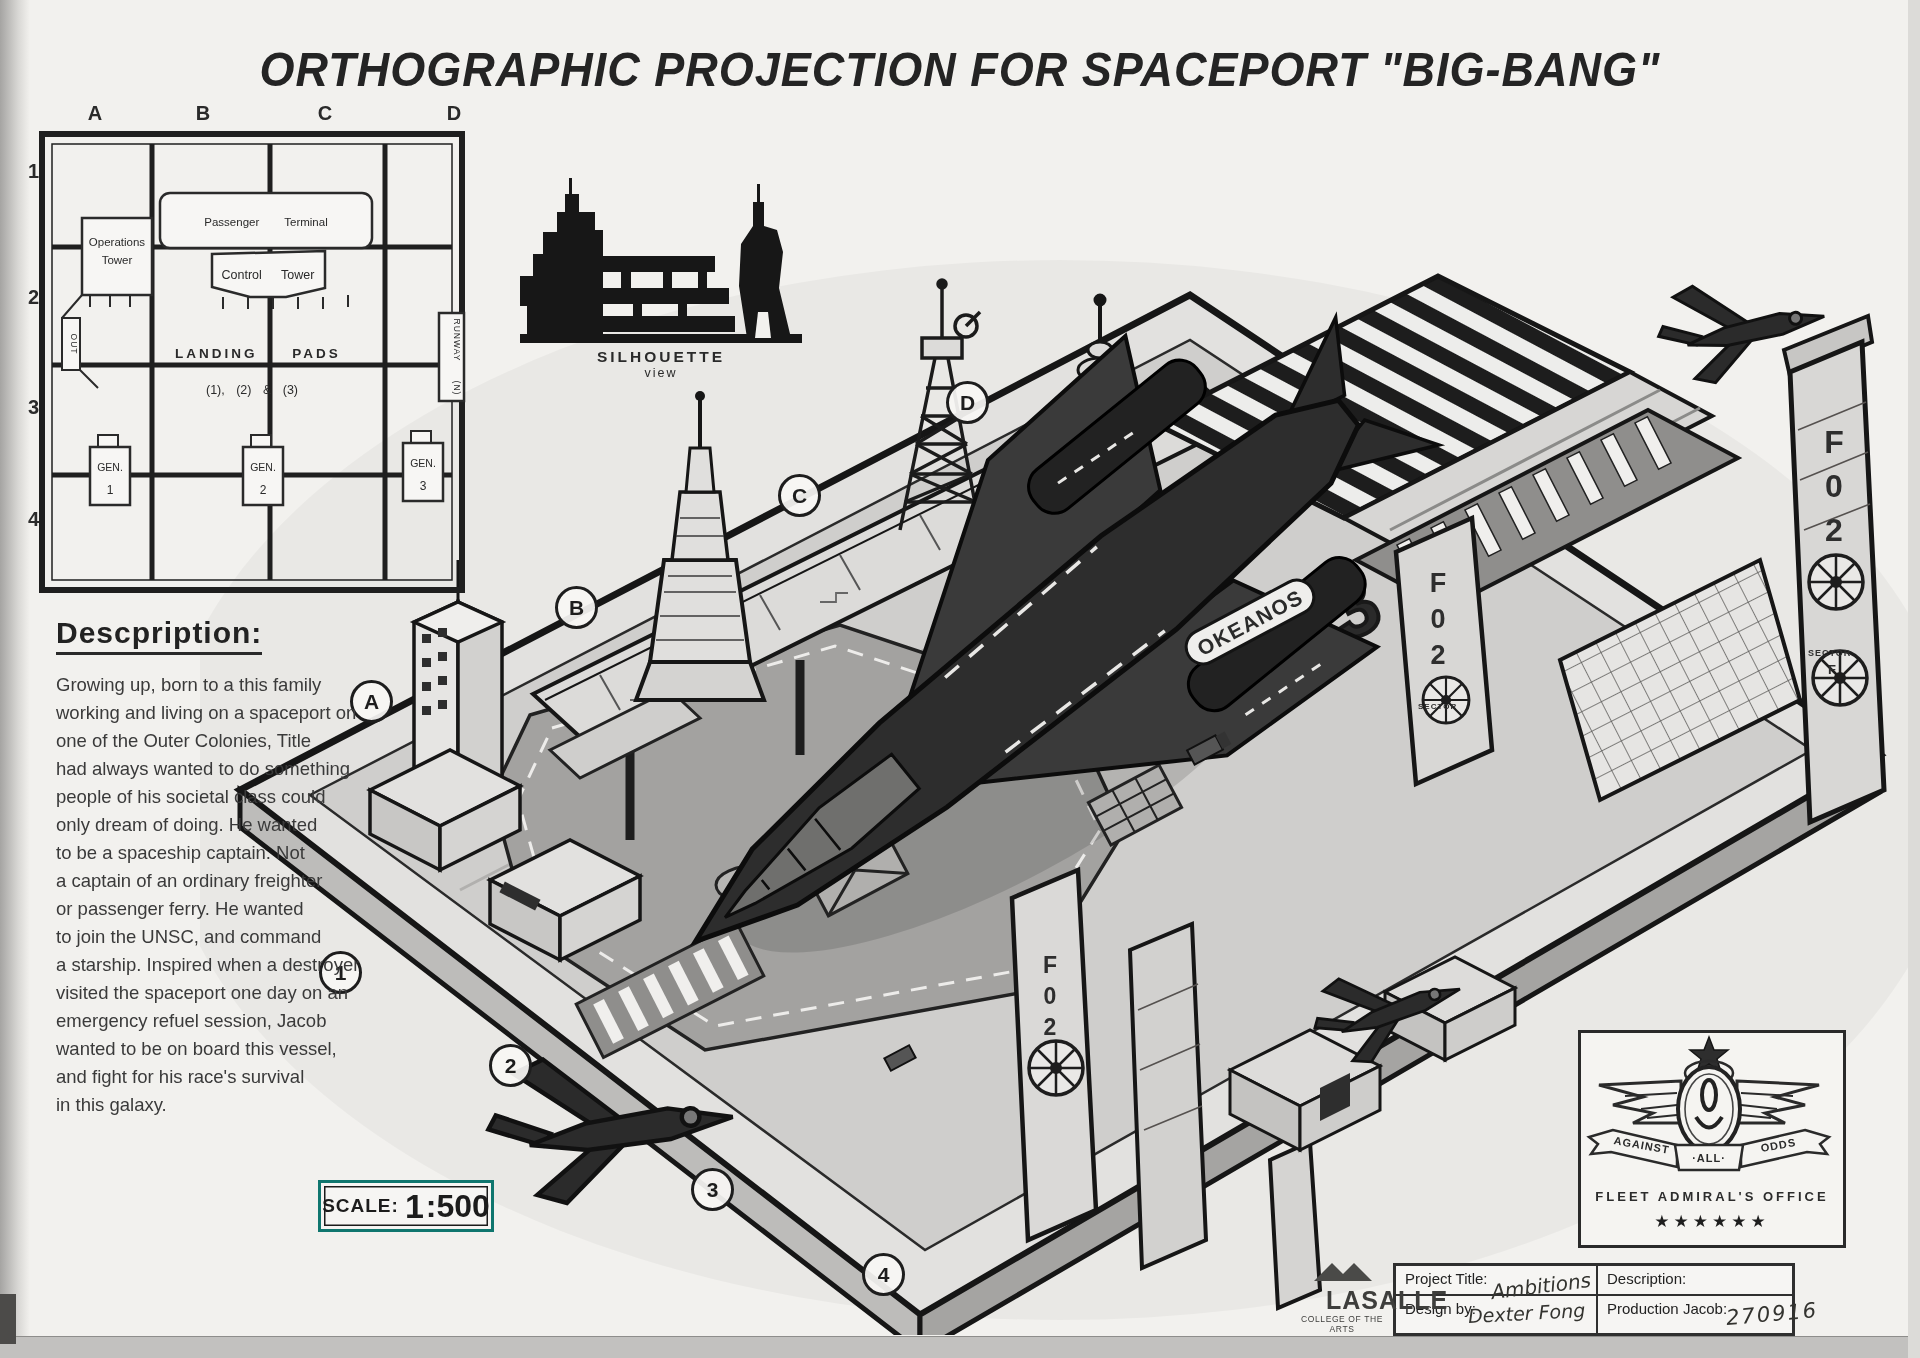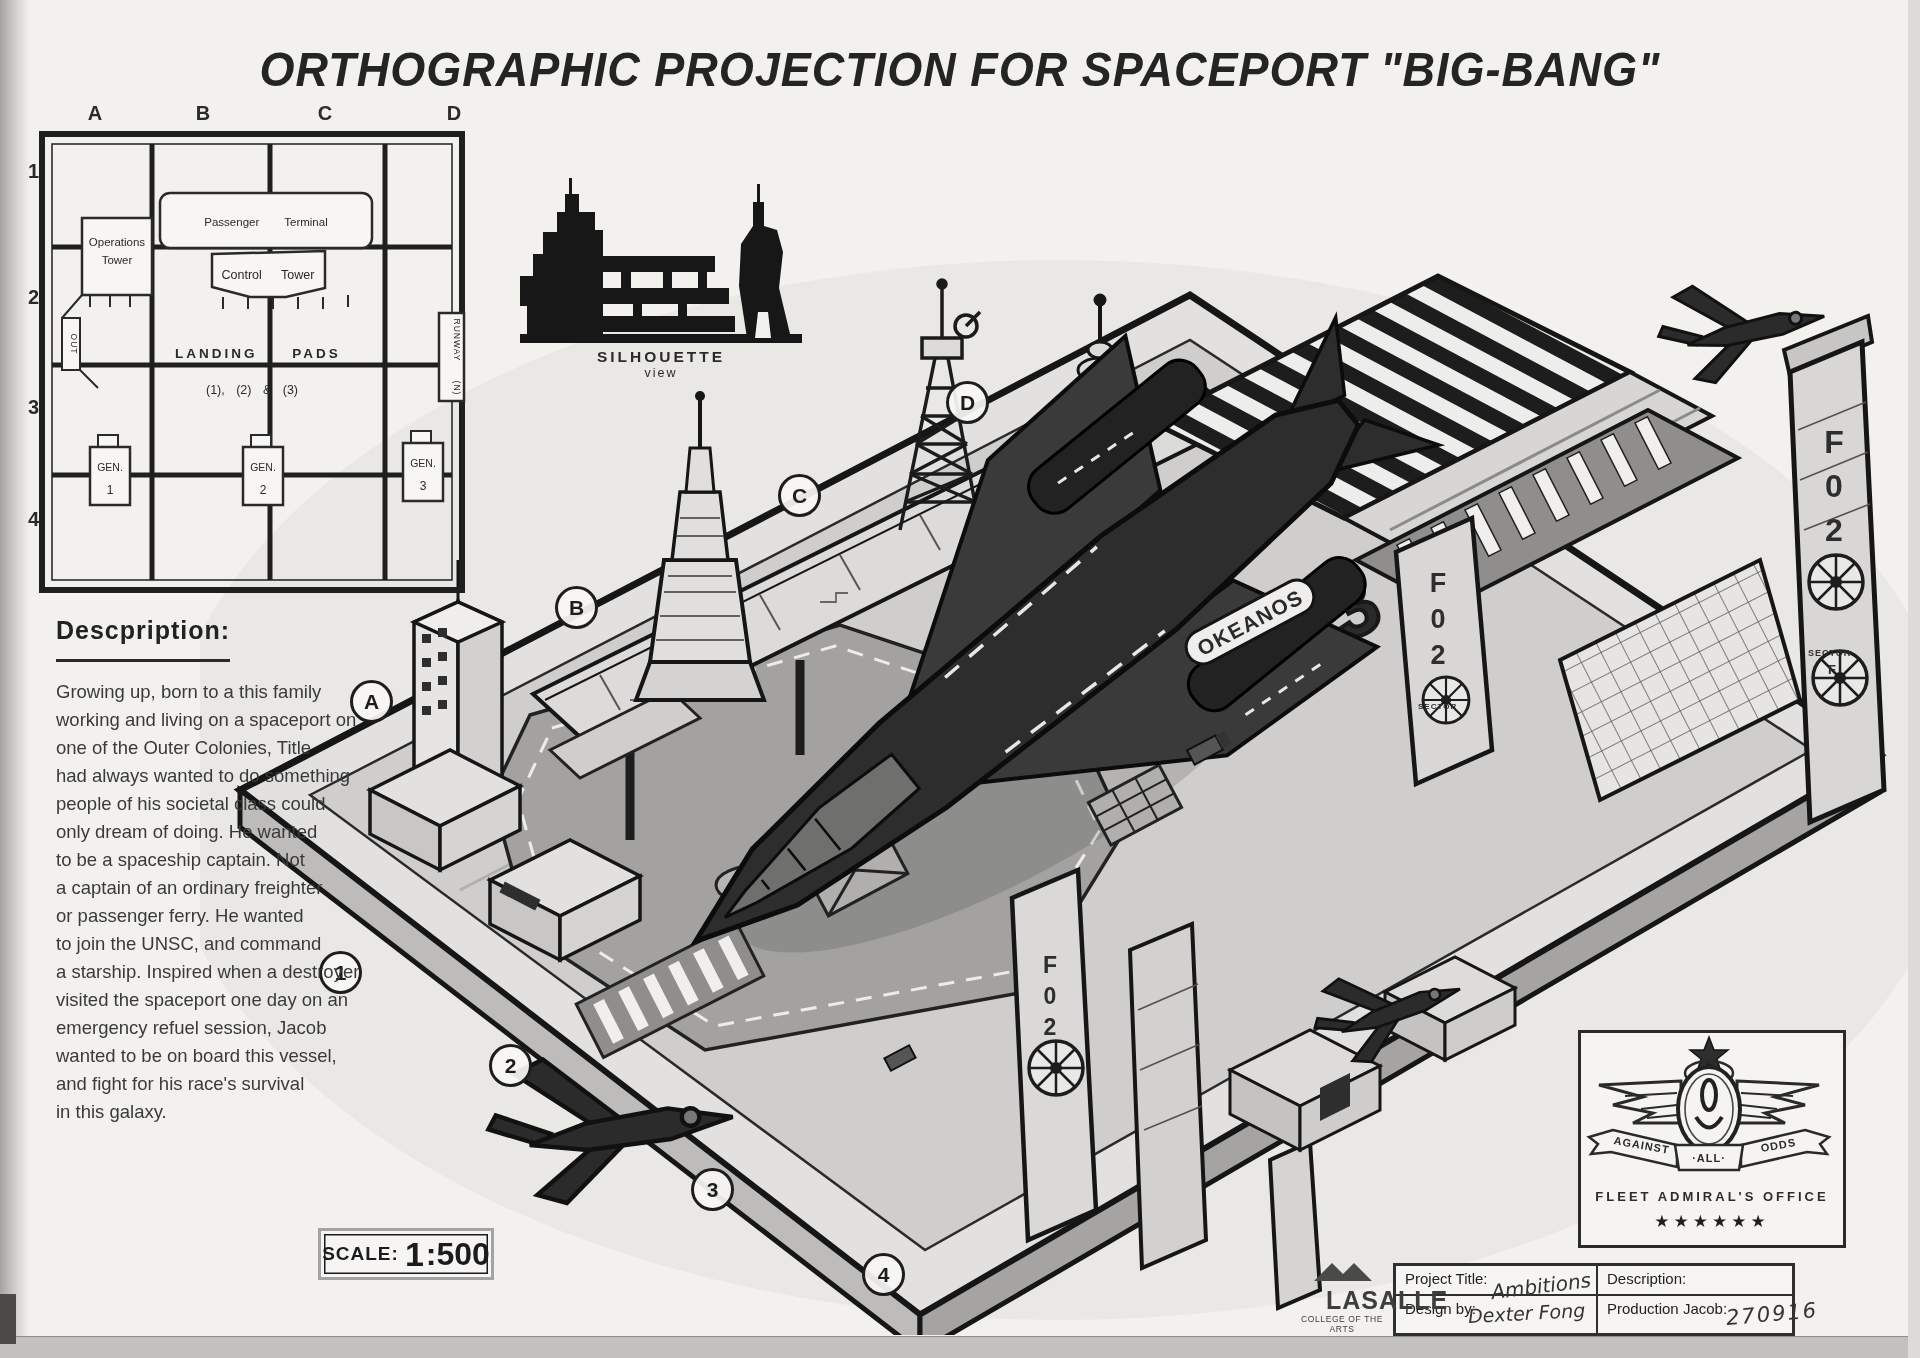--- a/index.html
+++ b/index.html
@@ -19,25 +19,25 @@
   .pcol{font-size:20px;font-weight:600;}
   .prow{font-size:20px;font-weight:600;}
   .pl{font-size:11.5px;}
   .pl2{font-size:13.5px;letter-spacing:3px;word-spacing:28px;font-weight:600;}
   .pl3{font-size:12.5px;word-spacing:8px;}
   .ptiny{font-size:8.5px;letter-spacing:1px;}
   .sil-cap1{font-size:15.5px;font-weight:700;letter-spacing:3px;}
   .sil-cap2{font-size:12.5px;letter-spacing:2px;}
   
   .desc{left:56px;top:616px;width:300px;}
-  .desc-head{font-size:25px;font-weight:700;letter-spacing:1px;color:#222;
-             border-bottom:3px solid #2a2a2a;display:inline-block;padding-bottom:14px;margin-bottom:16px;}
+  .desc-head{font-size:30px;font-weight:700;letter-spacing:1px;color:#222;
+             border-bottom:3px solid #2a2a2a;display:inline-block;padding-bottom:2px;margin-bottom:16px;}
   .desc-line{font-size:18.5px;line-height:28px;color:#3a3a3a;white-space:nowrap;}
   
-  .scale-box{left:318px;top:1228px;width:170px;height:46px;border:3px solid #a3a3a3;background:#f6f5f3;
+  .scale-box{left:318px;top:1180px;width:170px;height:46px;border:3px solid #0f766e;background:#f6f5f3;
              display:flex;align-items:center;justify-content:center;box-shadow:inset 0 0 0 3px #f6f5f3, inset 0 0 0 4.5px #1b1b1b;}
   .scale-label{font-size:19px;font-weight:700;letter-spacing:1px;}
   .scale-big{font-size:34px;font-weight:900;margin:0 2px 0 6px;}
   .scale-ratio{font-size:32px;font-weight:700;}
   
   .marker{position:absolute;width:37px;height:37px;border:3.5px solid #1d1d1d;border-radius:50%;
           background:rgba(247,246,244,.93);display:flex;align-items:center;justify-content:center;
           font-weight:800;font-size:21px;color:#1d1d1d;}
   
   .tower-label{position:absolute;writing-mode:vertical-rl;text-orientation:upright;font-weight:800;

